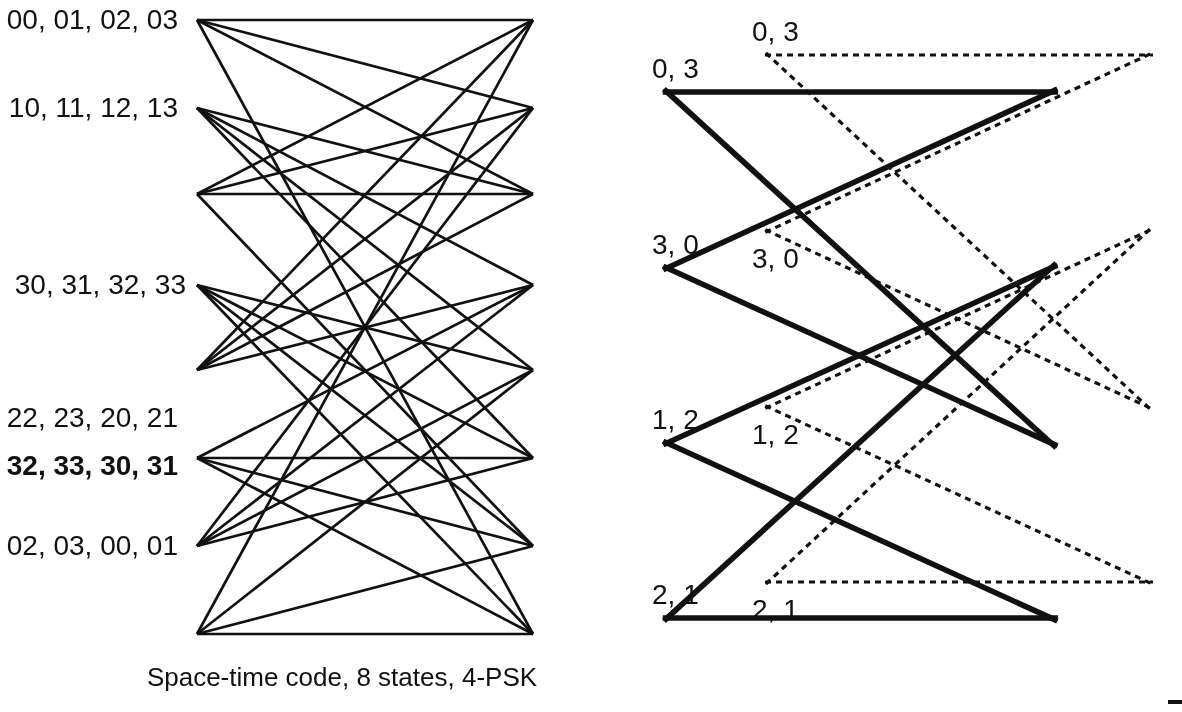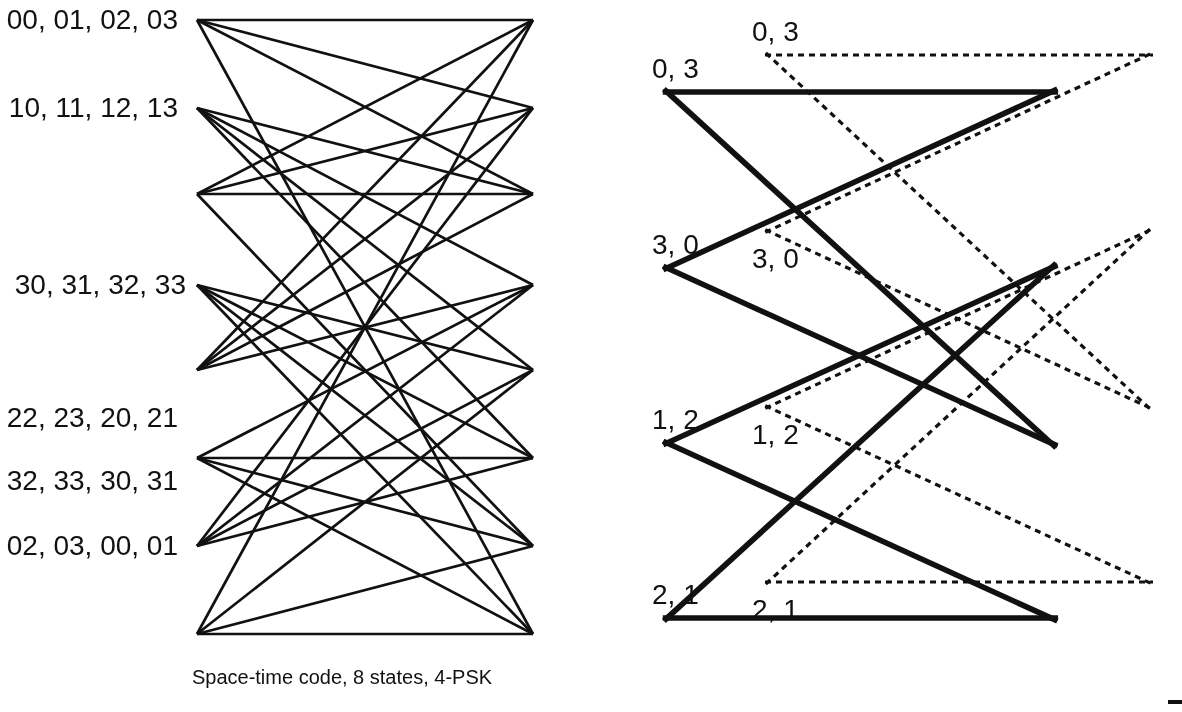--- a/index.html
+++ b/index.html
@@ -14,21 +14,21 @@
   .state-label{
     position:absolute;
     font-size:28px;
     color:#111111;
     line-height:28px;
     white-space:nowrap;
   }
   .left-label{left:0;width:178px;text-align:right;}
   .caption{
     position:absolute;
-    font-size:20px;
+    font-size:26px;
     color:#111111;
     line-height:30px;
     white-space:nowrap;
     text-align:center;
   }
   #caption-left{left:92px;width:500px;top:662px;}
   #caption-right{left:667px;width:500px;top:659px;}
   #stray-mark{
     position:absolute;
     left:1168px;top:700px;width:14px;height:4px;
@@ -91,21 +91,21 @@
     </svg>
 
   <div id="caption-left" class="caption">Space-time code, 8 states, 4-PSK</div>
 
 
   <div id="stray-mark"></div>
 <div class="state-label left-label" style="top: 6px;">00, 01, 02, 03</div>
     <div class="state-label left-label" style="top: 94px;">10, 11, 12, 13</div>
     <div class="state-label left-label" style="top: 271px; padding-left: 8px;">30, 31, 32, 33</div>
     <div class="state-label left-label" style="top: 356px; margin-top: 48px;">22, 23, 20, 21</div>
-    <div class="state-label left-label" style="top: 467px;">32, 33, 30, 31</div>
+    <div class="state-label left-label" style="top: 452px; font-weight: bold;">32, 33, 30, 31</div>
     <div class="state-label left-label" style="top: 532px;">02, 03, 00, 01</div>
     <div class="state-label" style="left: 652px; top: 55px;">0, 3</div>
     <div class="state-label" style="left: 652px; top: 231px;">3, 0</div>
     <div class="state-label" style="left: 652px; top: 406px;">1, 2</div>
     <div class="state-label" style="left: 652px; top: 581px;">2, 1</div>
     <div class="state-label" style="left: 752px; top: 18px;">0, 3</div>
     <div class="state-label" style="left: 752px; top: 245px;">3, 0</div>
     <div class="state-label" style="left: 752px; top: 421px;">1, 2</div>
     <div class="state-label" style="left: 752px; top: 596px;">2, 1</div>
   </div>

